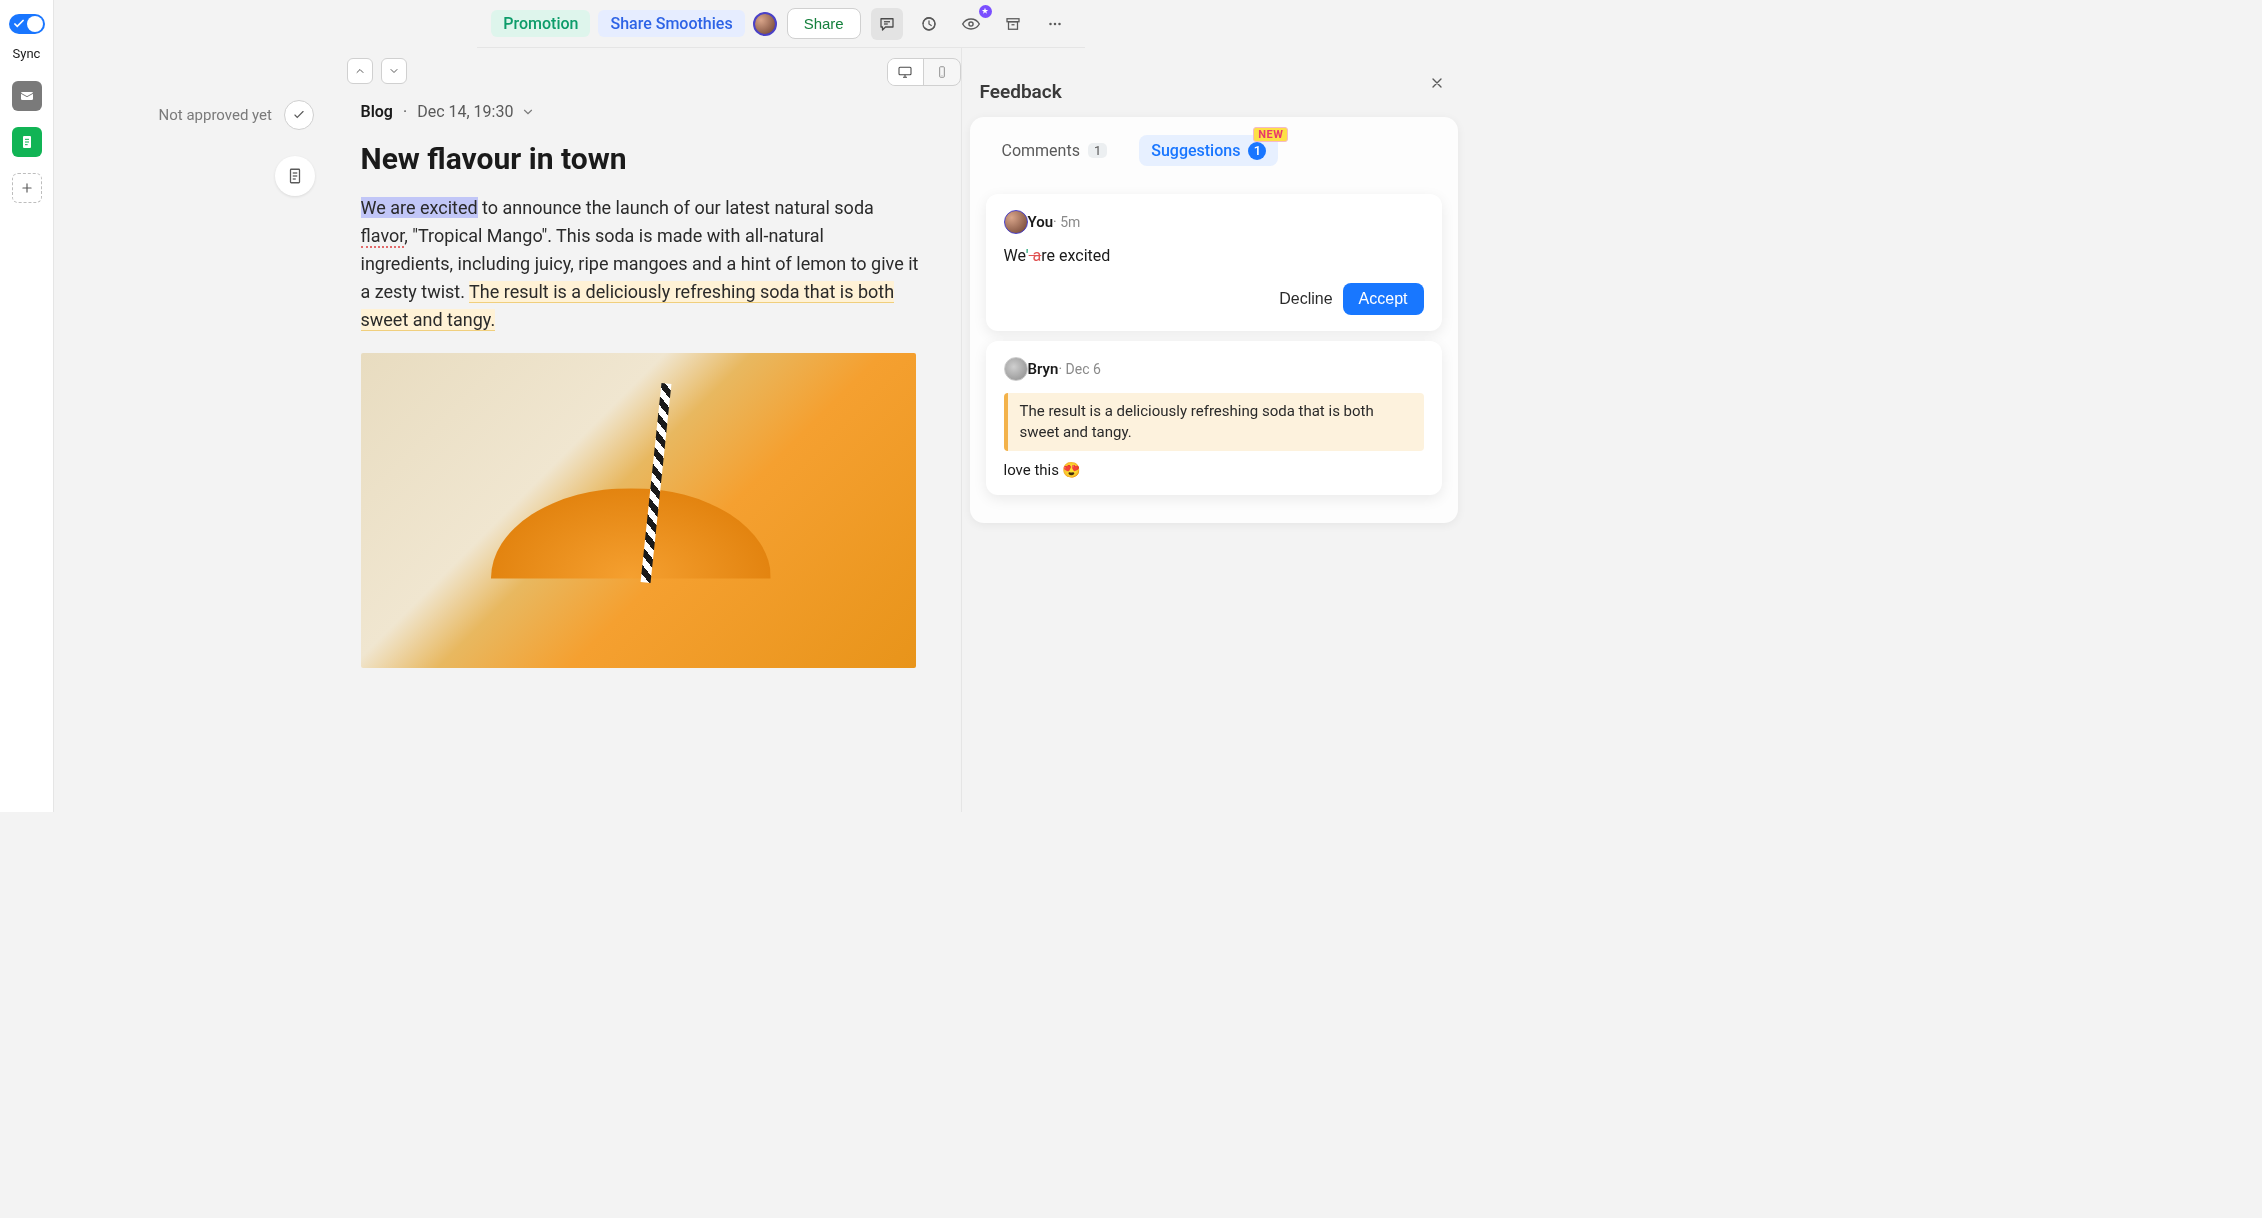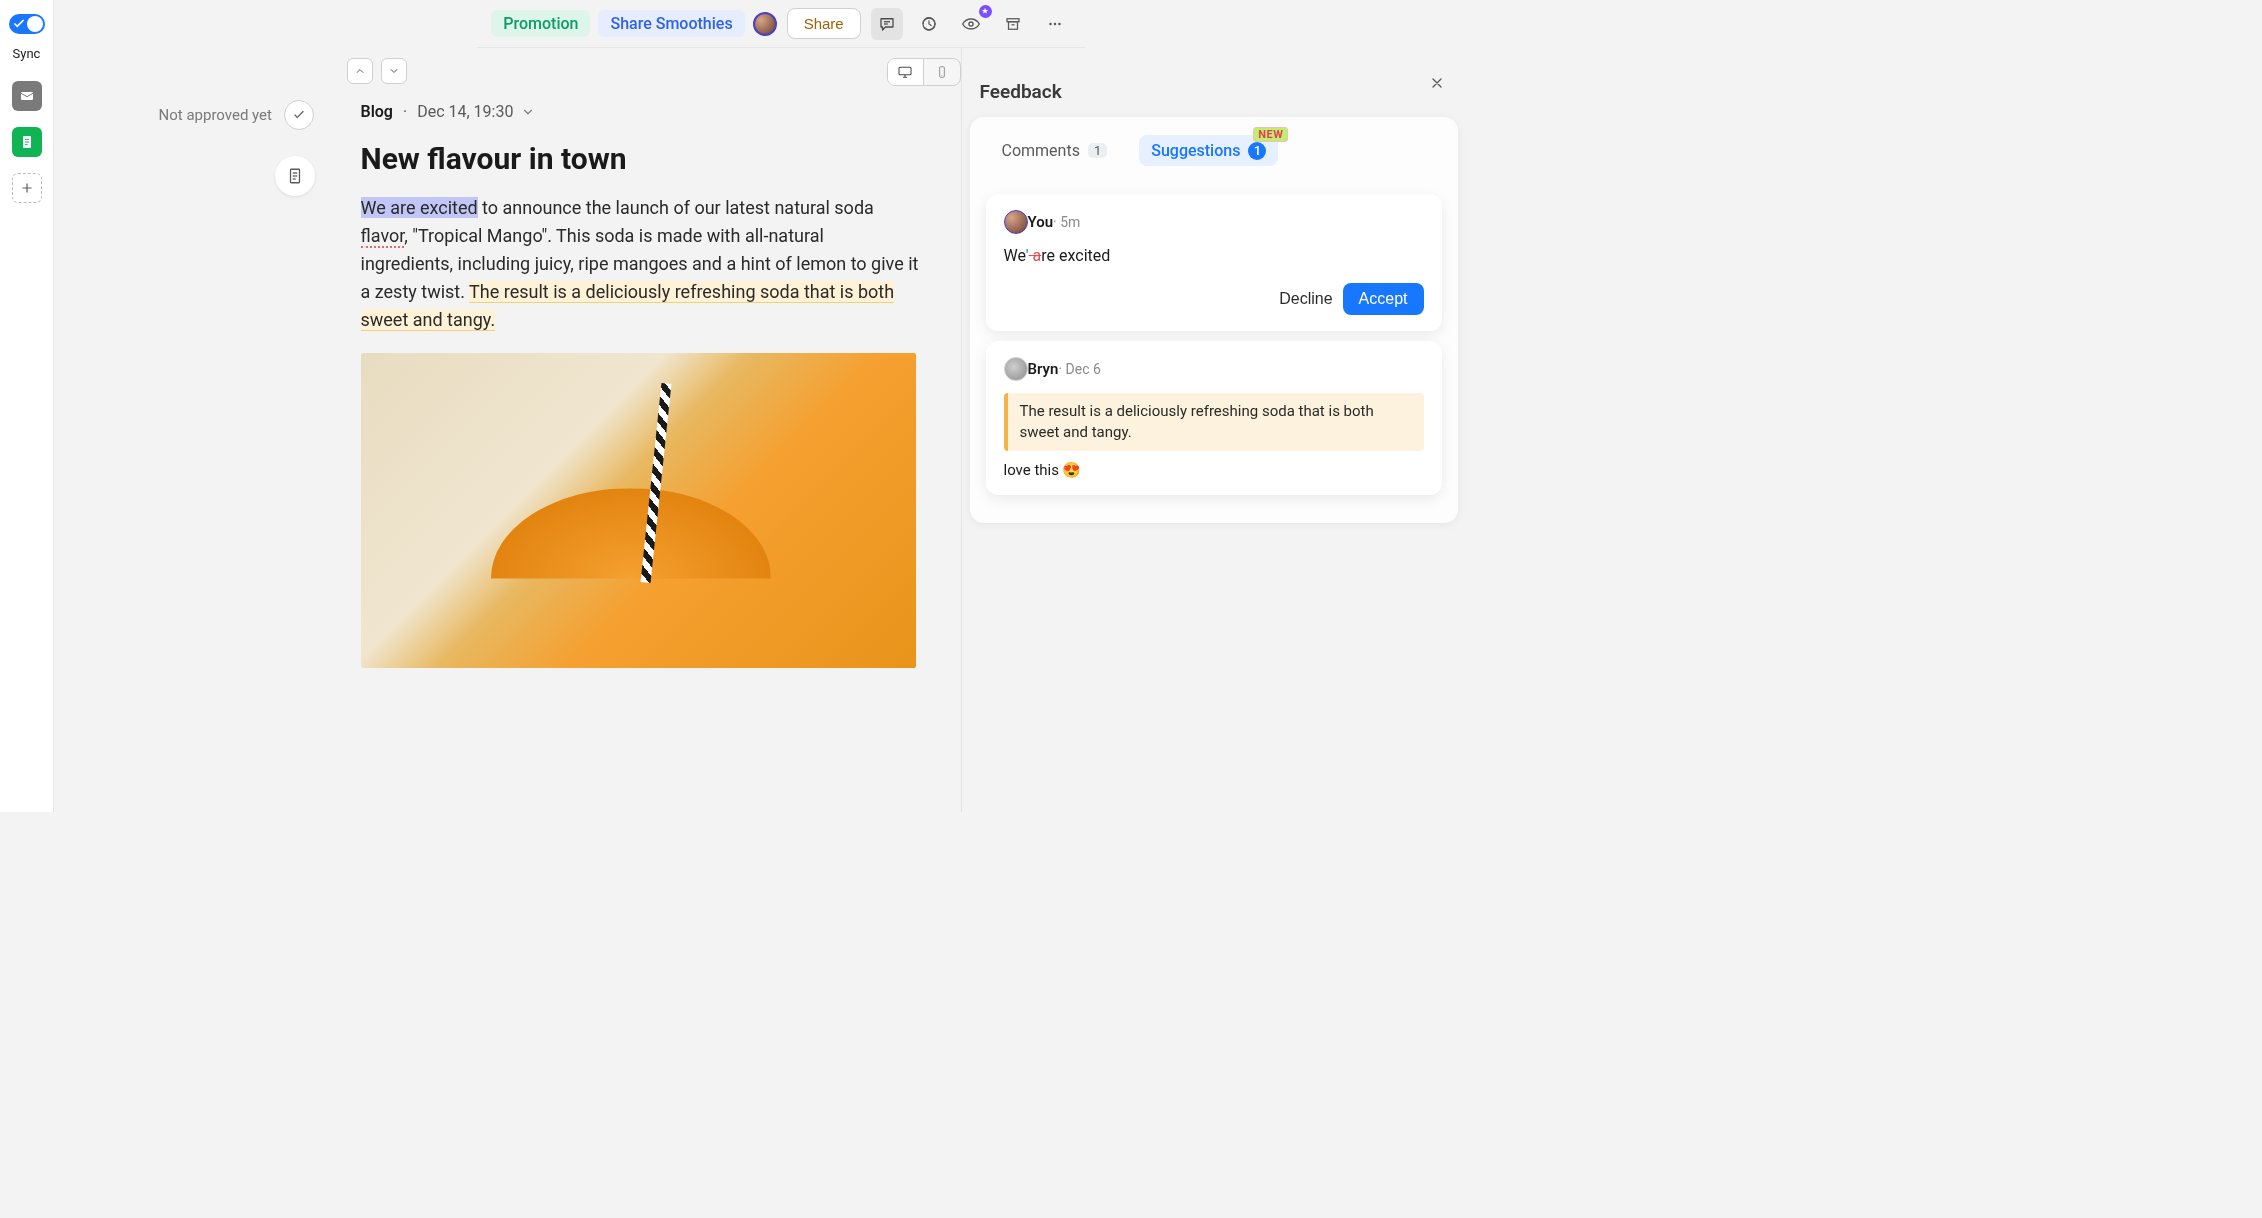--- a/index.html
+++ b/index.html
@@ -52,21 +52,21 @@
 .tag-promo { background: #def5ec; color: #0d9c6a; }
 .tag-brand { background: #e6edff; color: #2d63e6; }
 .topbar-right { margin-left: auto; display: flex; align-items: center; gap: 10px; }
 .avatar {
   width: 24px; height: 24px; border-radius: 50%;
   background: radial-gradient(circle at 30% 30%, #d9a58a, #6a3e2e);
   border: 2px solid #4a41c7;
 }
 .share-btn {
   padding: 6px 16px; background: #fff; border: 1px solid #d0d0d0;
-  border-radius: 8px; font-size: 15px; cursor: pointer; color: #a16207;
+  border-radius: 8px; font-size: 15px; cursor: pointer; color: #15803d;
 }
 .icon-btn {
   width: 32px; height: 32px; display: flex; align-items: center; justify-content: center;
   border-radius: 6px; cursor: pointer; color: #5a5a5a; position: relative;
 }
 .icon-btn.active { background: #e3e3e3; }
 .star-badge {
   position: absolute; top: -3px; right: -5px; width: 13px; height: 13px;
   background: #7a4eff; border-radius: 50%;
   display: flex; align-items: center; justify-content: center;
@@ -155,21 +155,21 @@
   padding: 6px 12px; border-radius: 8px; position: relative;
 }
 .fb-tab .count {
   background: #eceff1; color: #5a5a5a; border-radius: 5px; padding: 0 6px; font-size: 13px;
 }
 .fb-tab.inactive { color: #5a5a5a; }
 .fb-tab.active { background: #e7f0ff; color: #1976ff; font-weight: 500; }
 .fb-tab.active .count { background: #1976ff; color: #fff; border-radius: 50%; width: 18px; height: 18px; display:flex;align-items:center;justify-content:center; padding:0;}
 .new-badge {
   position: absolute; top: -8px; right: -10px; font-size: 11px; font-weight: 700;
-  color: #e8396b; letter-spacing: 0.5px; border: 1px solid #f4b9cb; border-radius: 3px; padding: 0 4px; background: #bef264;
+  color: #e8396b; letter-spacing: 0.5px; border: 1px solid #f4b9cb; border-radius: 3px; padding: 0 4px; background: #fde047;
 }
 .card {
   background: #fff; border-radius: 12px; box-shadow: 0 4px 14px rgba(0,0,0,0.08);
   padding: 16px 18px; margin: 10px 6px;
 }
 .card-header { display: flex; align-items: center; margin-bottom: 12px; }
 .card-avatar {
   width: 24px; height: 24px; border-radius: 50%;
 }
 .card-avatar.you { background: radial-gradient(circle at 30% 30%, #d9a58a, #6a3e2e); border: 1px solid #4a41c7; }

